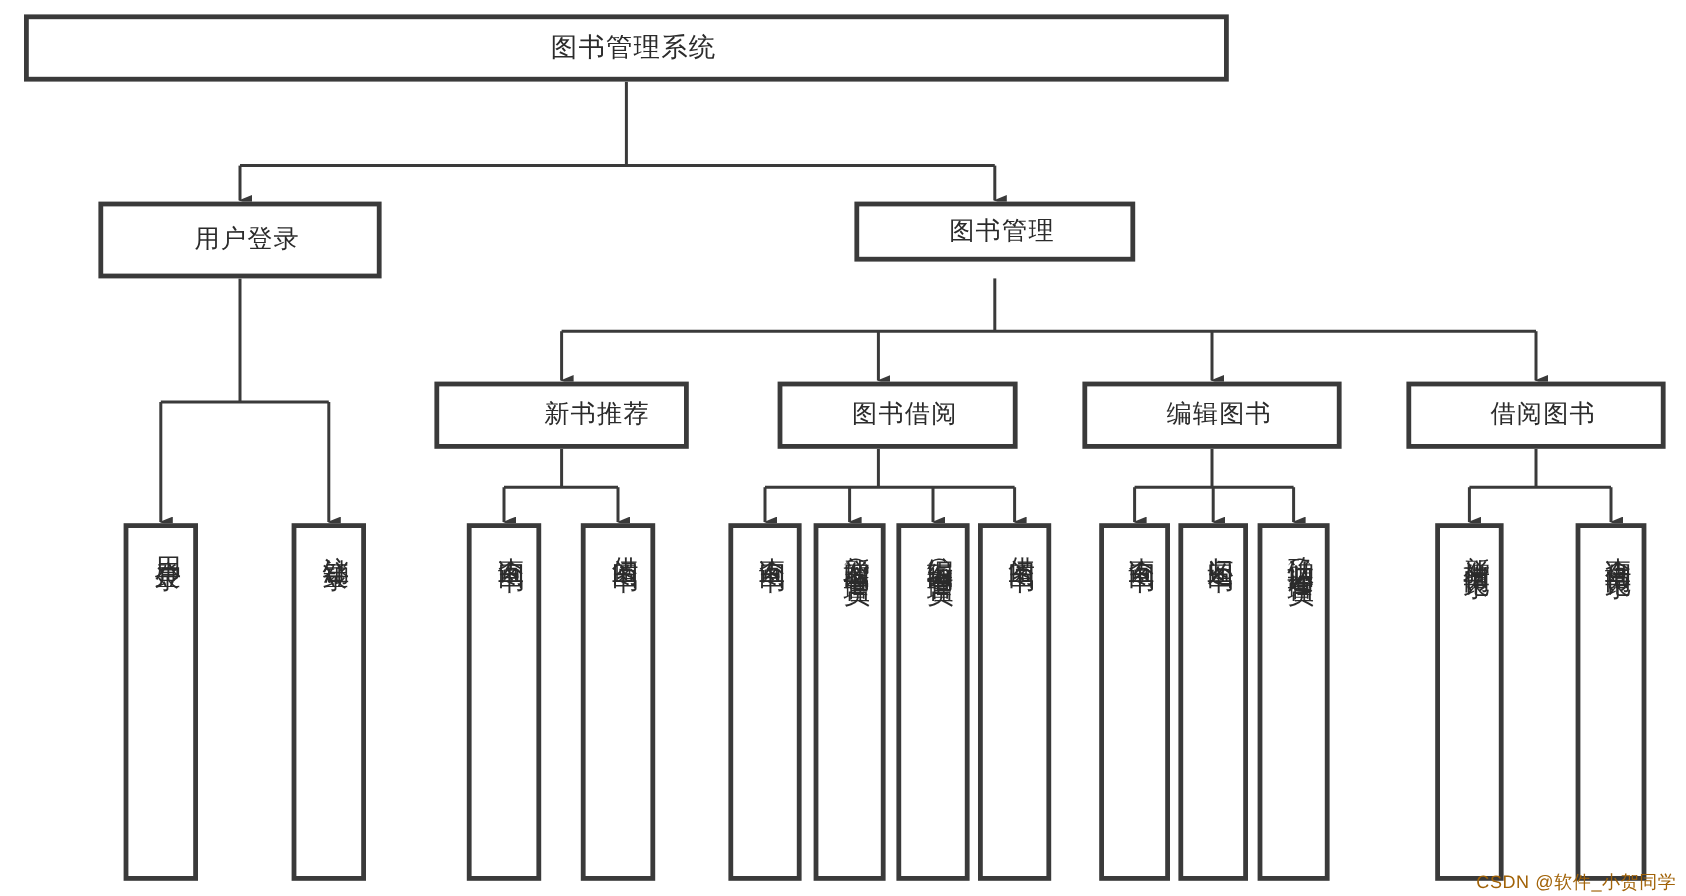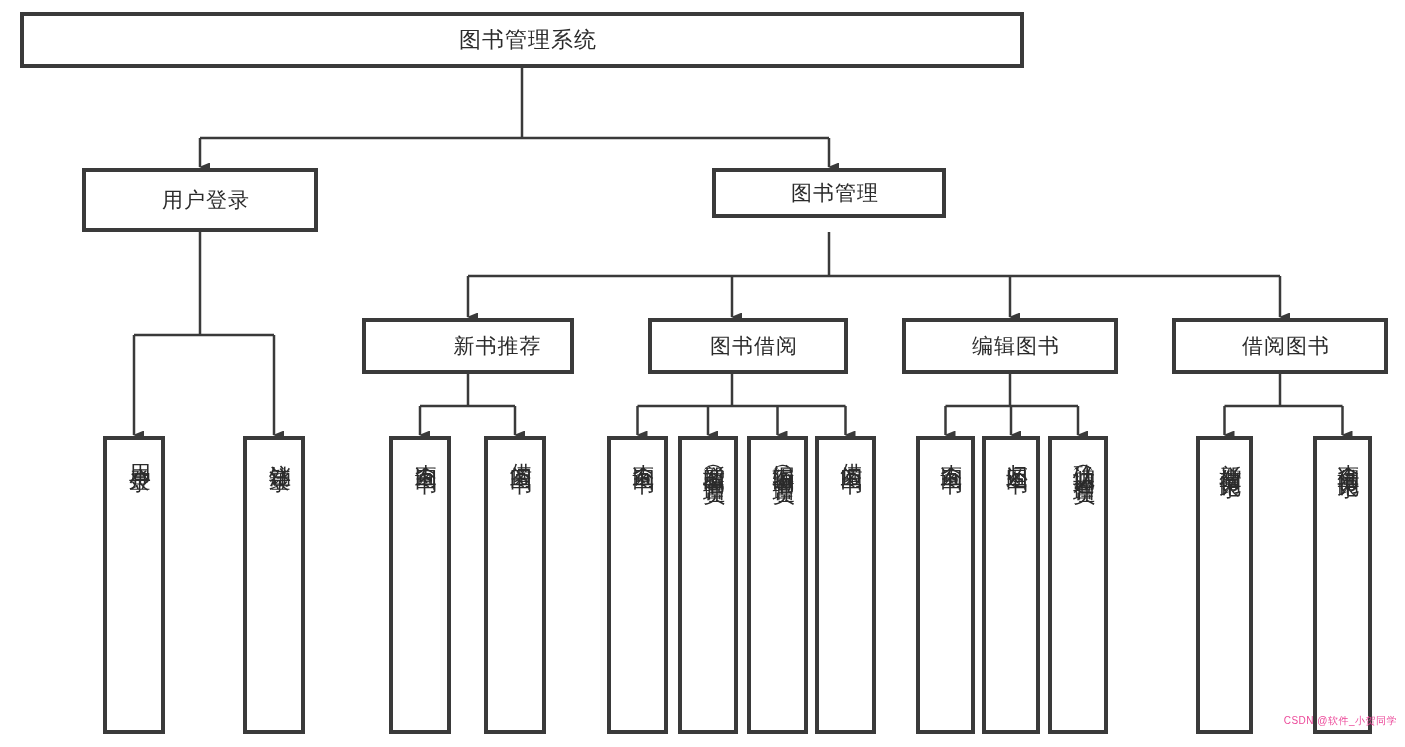--- a/index.html
+++ b/index.html
@@ -56,23 +56,23 @@
     font-size: 22px;
     letter-spacing: 3px;
     line-height: 1;
   }
   .node.root .lbl {
     font-size: 22px;
   }
   #watermark {
     position: absolute;
     right: 8px;
-    bottom: 19px;
-    font-size: 10px;
-    color: #ec4899;
+    bottom: 2px;
+    font-size: 15px;
+    color: #a16207;
     letter-spacing: 0.5px;
     white-space: nowrap;
   }
 </style>
 </head>
 <body>
 
 <div id="canvas">
   <svg id="wires" viewBox="0 0 1405 747" preserveAspectRatio="none">
     <defs>

